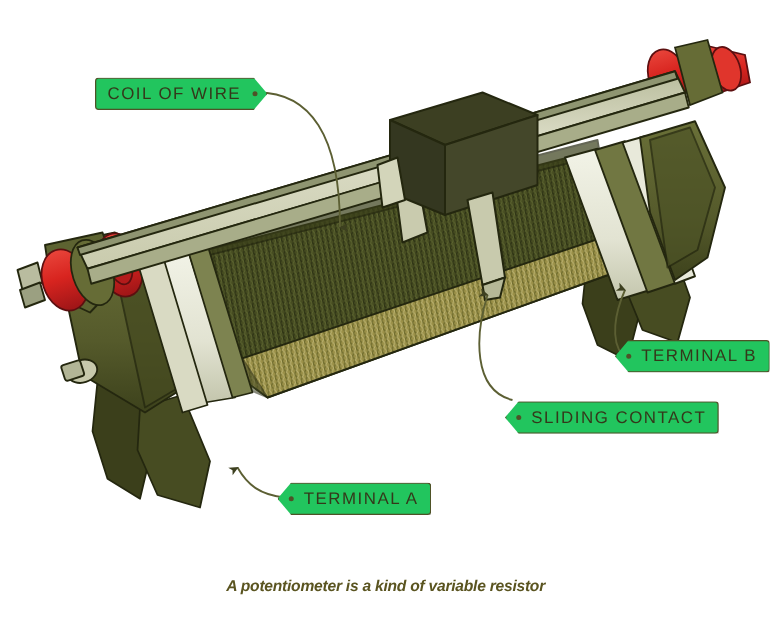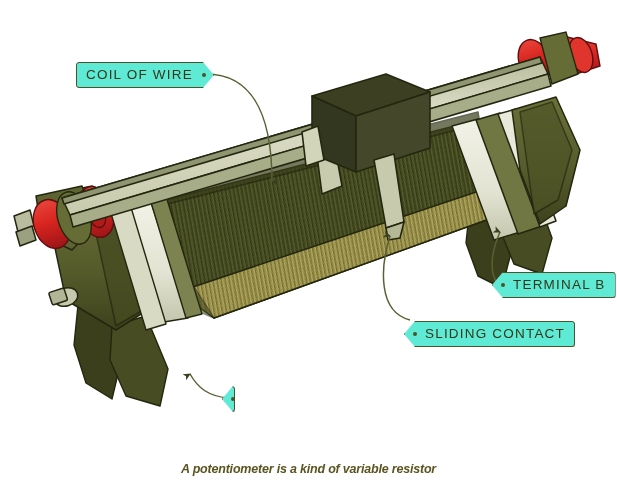--- a/index.html
+++ b/index.html
@@ -22,21 +22,21 @@
     width: 617px;
     height: 499px;
   }
 
   
   .tag {
     position: absolute;
     display: flex;
     align-items: center;
     height: 26px;
-    background: #5eead4;
+    background: #22c55e;
     border: 1px solid #4e5227;
     box-sizing: border-box;
     color: #34381a;
     font-size: 13.5px;
     letter-spacing: 1.2px;
     white-space: nowrap;
     box-shadow: 2px 2px 2px rgba(60,60,40,0.30);
   }
   .tag .txt {
     padding: 0 9px;
@@ -260,20 +260,21 @@
     <span class="eyelet"></span>
   </div>
 
   <div class="tag left-point" style="left:404px; top:321px;">
     <span class="eyelet"></span>
     <span class="txt">SLIDING  CONTACT</span>
   </div>
 
   <div class="tag left-point" style="left:222px; top:386px;">
     <span class="eyelet"></span>
+    <span class="txt">TERMINAL  A</span>
   </div>
 
   <div class="tag left-point" style="left:492px; top:272px;">
     <span class="eyelet"></span>
     <span class="txt">TERMINAL  B</span>
   </div>
 
   <div id="caption">A potentiometer is a kind of variable resistor</div>
 
 </div>

